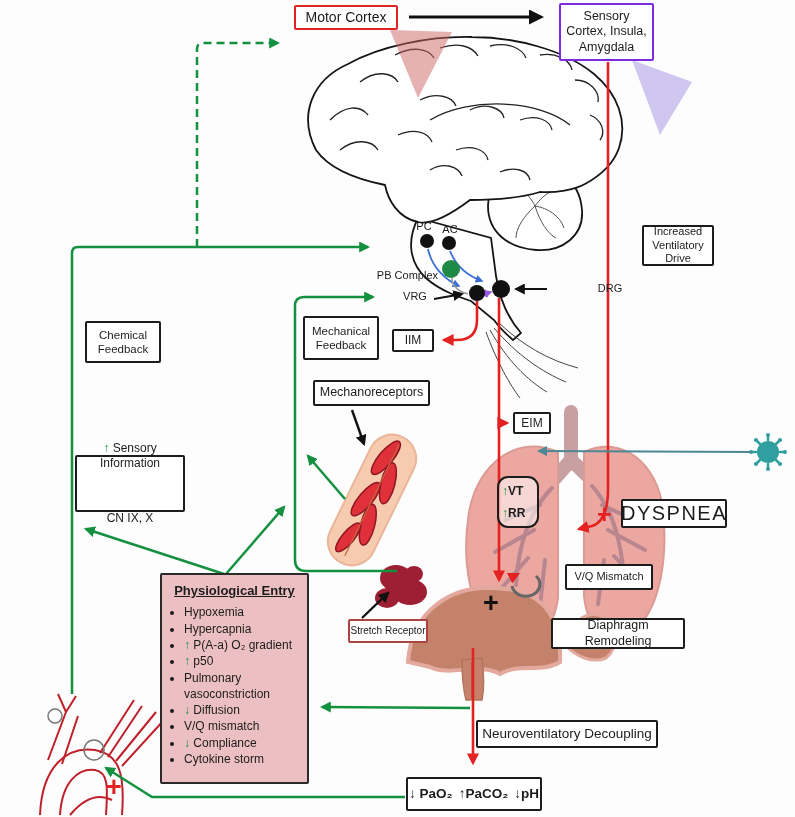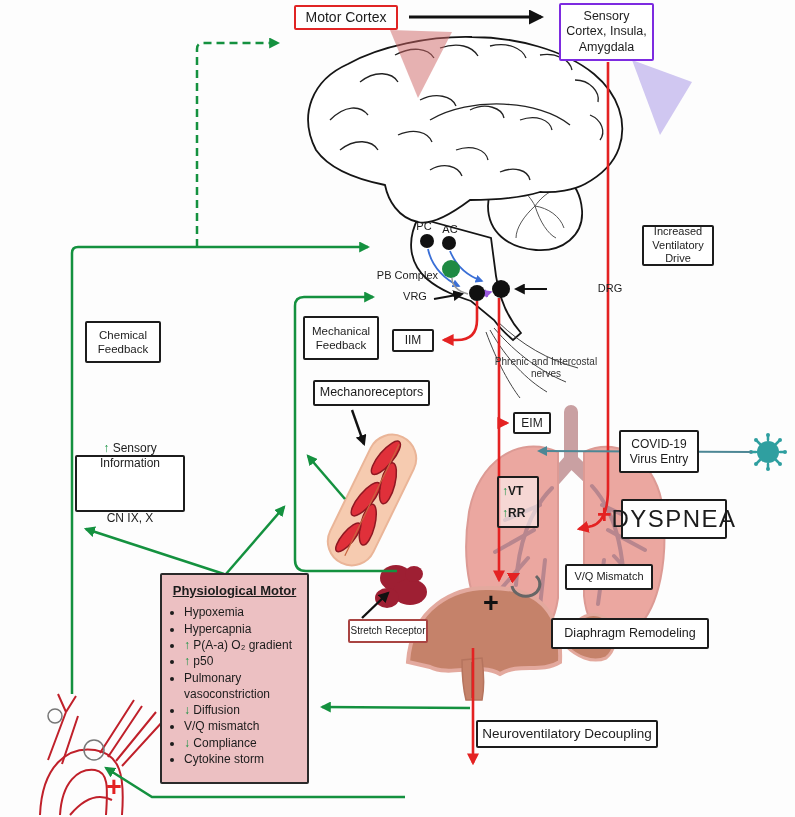--- a/index.html
+++ b/index.html
@@ -14,26 +14,26 @@
   
   #motor{left:294px;top:5px;width:104px;height:25px;border:2.5px solid #e02424;font-size:14px;}
   #sensoryCtx{left:559px;top:3px;width:95px;height:58px;border:2.5px solid #7d2be0;font-size:12.5px;padding:2px;}
   #incVent{left:642px;top:225px;width:72px;height:41px;font-size:11px;padding:3px;}
   #chemFb{left:85px;top:321px;width:76px;height:42px;font-size:11.5px;padding:3px;}
   #mechFb{left:303px;top:316px;width:76px;height:44px;font-size:11.5px;padding:10px;}
   #iim{left:392px;top:329px;width:42px;height:23px;font-size:12px;}
   #eim{left:513px;top:412px;width:38px;height:22px;font-size:12px;}
   #mechano{left:313px;top:380px;width:117px;height:26px;font-size:12.5px;}
   #covid{left:619px;top:430px;width:80px;height:43px;font-size:12px;padding:3px;}
-  #dyspnea{left:621px;top:499px;width:106px;height:40px;font-size:24px;letter-spacing:1.5px;font-weight:500;text-align:center;}
+  #dyspnea{left:621px;top:499px;width:106px;height:29px;font-size:20px;letter-spacing:1.5px;font-weight:500;text-align:center;}
   #vtrr{left:497px;top:476px;width:42px;height:52px;background:rgba(255,255,255,0.55);
-        flex-direction:column;justify-content:space-around;align-items:flex-start;padding:2px 3px;font-size:12px;font-weight:600;}
+        flex-direction:column;justify-content:space-around;align-items:flex-start;padding:2px 3px;font-size:12px;font-weight:600;border-radius:11px;}
   #sensInfo{left:75px;top:455px;width:110px;height:57px;font-size:12px;flex-direction:column;padding:3px;gap:40px;}
   #vq{left:565px;top:564px;width:88px;height:26px;font-size:11px;}
-  #diaRem{left:551px;top:618px;width:158px;height:31px;font-size:12.5px;}
+  #diaRem{left:551px;top:618px;width:134px;height:31px;font-size:12.5px;}
   #physio{left:160px;top:573px;width:149px;height:211px;background:#ecc0c2;border:2.5px solid #2a2a2a;
           z-index:3;flex-direction:column;justify-content:flex-start;align-items:stretch;padding:8px 6px 6px 6px;}
   #physio .pl-title{font-size:13px;font-weight:bold;text-decoration:underline;text-align:center;margin-bottom:5px;}
   #physio ul{margin:0;padding-left:16px;text-align:left;font-size:12px;line-height:1.36;}
   #physio li{margin:0;padding:0;}
   .pl-arrow{color:#14913f;font-weight:bold;}
   #stretch{left:308px;top:619px;width:80px;height:24px;font-size:10px;border:2px solid #a94442;margin-left:40px;}
   #neuro{left:476px;top:720px;width:182px;height:28px;font-size:13.5px;}
   #bloodgas{left:406px;top:777px;width:136px;height:34px;font-size:13.5px;font-weight:600;gap:6px;}
   .bg-arrow{font-weight:bold;}
@@ -236,21 +236,20 @@
   </svg>
 
   <div class="box" id="motor">Motor Cortex</div>
   <div class="box" id="sensoryCtx">Sensory Cortex, Insula, Amygdala</div>
   <div class="box" id="incVent">Increased Ventilatory Drive</div>
   <div class="box" id="chemFb">Chemical Feedback</div>
   <div class="box" id="mechFb">Mechanical Feedback</div>
   <div class="box" id="iim">IIM</div>
   <div class="box" id="eim">EIM</div>
   <div class="box" id="mechano">Mechanoreceptors</div>
-  <div class="box" id="covid">COVID-19 Virus Entry</div>
   <div class="box" id="dyspnea">DYSPNEA</div>
 
   <div class="box" id="vtrr">
     <span>
       <span class="ga">↑</span><span>VT</span>
     </span>
     <span>
       <span class="ga">↑</span><span>RR</span>
     </span>
   </div>
@@ -258,42 +257,46 @@
   <div class="box" id="sensInfo">
     <div><span class="ga">↑</span>
       <span>Sensory Information</span></div>
     <div>CN IX, X</div>
   </div>
 
   <div class="box" id="vq">V/Q Mismatch</div>
   <div class="box" id="diaRem">Diaphragm Remodeling</div>
 
   <div class="box" id="physio">
-    <div class="pl-title">Physiological Motor</div>
+    <div class="pl-title">Physiological Entry</div>
     <ul>
       <li><span class="pl-arrow"></span><span>Hypoxemia</span></li>
       <li><span class="pl-arrow"></span><span>Hypercapnia</span></li>
       <li><span class="pl-arrow">↑</span><span> P(A-a) O₂ gradient</span></li>
       <li><span class="pl-arrow">↑</span><span> p50</span></li>
       <li><span class="pl-arrow"></span><span>Pulmonary vasoconstriction</span></li>
       <li><span class="pl-arrow">↓</span><span> Diffusion</span></li>
       <li><span class="pl-arrow"></span><span>V/Q mismatch</span></li>
       <li><span class="pl-arrow">↓</span><span>  Compliance</span></li>
       <li><span class="pl-arrow"></span><span>Cytokine storm</span></li>
     </ul>
   </div>
 
   <div class="box" id="stretch">Stretch Receptor</div>
   <div class="box" id="neuro">Neuroventilatory Decoupling</div>
 
+  <div class="box" id="bloodgas">
+    <span><span class="bg-arrow">↓</span> <span>PaO₂</span></span>
+    <span><span class="bg-arrow">↑</span><span>PaCO₂</span></span>
+    <span><span class="bg-arrow">↓</span><span>pH</span></span>
+  </div>
 
   <div class="lbl" id="lblPC">PC</div>
   <div class="lbl" id="lblAC">AC</div>
   <div class="lbl" id="lblPB">PB Complex</div>
   <div class="lbl" id="lblVRG">VRG</div>
   <div class="lbl" id="lblDRG">DRG</div>
-  <div class="lbl" id="lblNerves">Phrenic and Intercostal nerves</div>
 
   <div class="plus" id="plusDysp">+</div>
   <div class="plus" id="plusDia">+</div>
   <div class="plus" id="plusVes">+</div>
 
 </div>
 
 </body></html>

